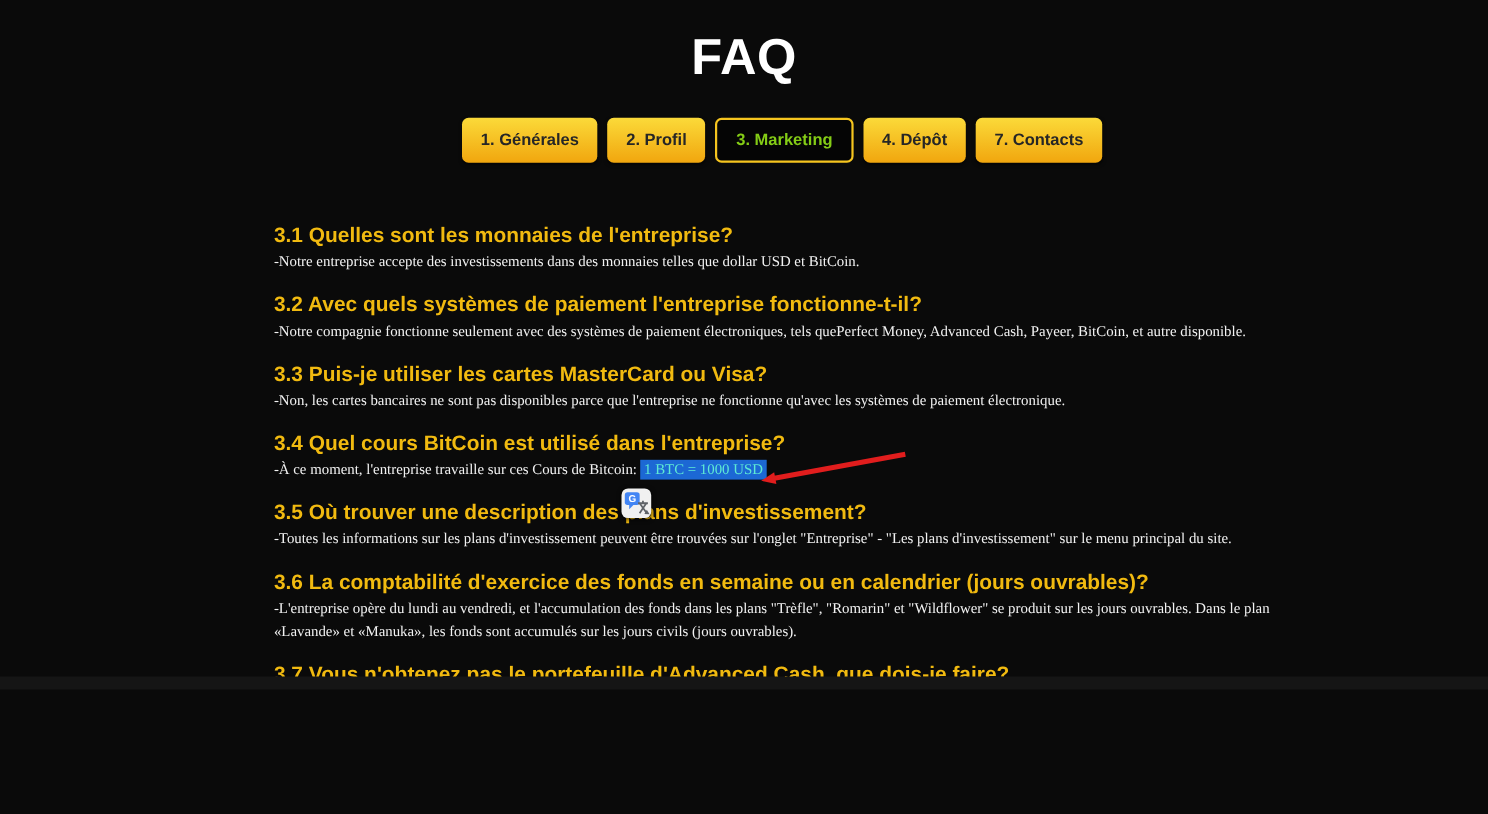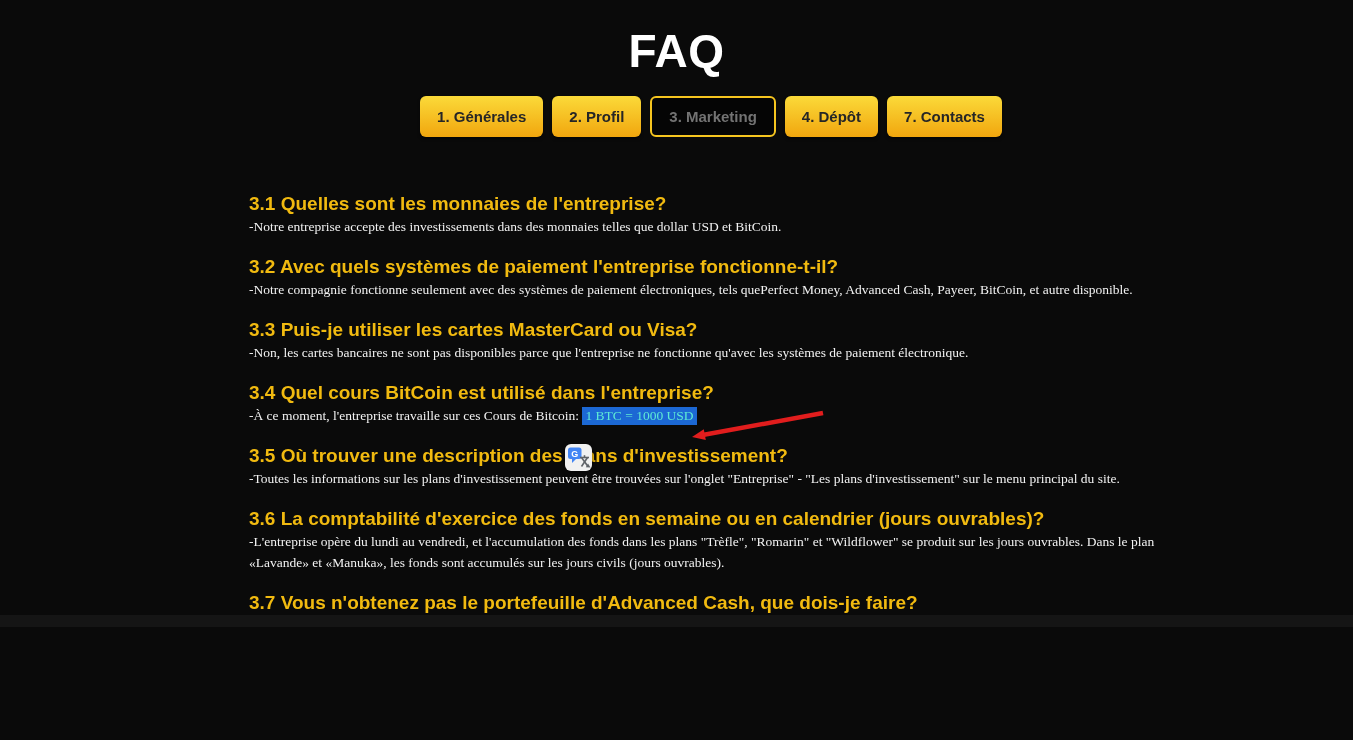--- a/index.html
+++ b/index.html
@@ -20,39 +20,39 @@
     font-size: 46px;
     font-weight: bold;
     text-align: center;
     letter-spacing: 0.5px;
   }
   .tabs {
     display: flex;
     justify-content: center;
     align-items: flex-end;
     gap: 9px;
-    margin-top: 18px;
+    margin-top: 29px;
   }
   .tab {
     height: 41px;
     padding: 0 17px;
     border: none;
     border-radius: 6px;
     background: linear-gradient(#fbda39, #f1a60e);
     color: #262626;
     font-family: inherit;
     font-size: 15px;
     font-weight: bold;
     white-space: nowrap;
     cursor: pointer;
     box-shadow: 0 2px 3px rgba(0,0,0,0.55);
   }
   .tab.active {
     background: #050505;
-    color: #737373;
+    color: #84cc16;
     border: 2px solid #f6c51f;
     box-shadow: none;
   }
   .content { margin-top: 55px; margin-left: 41px; }
   .qa { margin: 0 0 18px; }
   .q {
     margin: 0 0 1px;
     color: #f1ba10;
     font-size: 19px;
     font-weight: bold;

